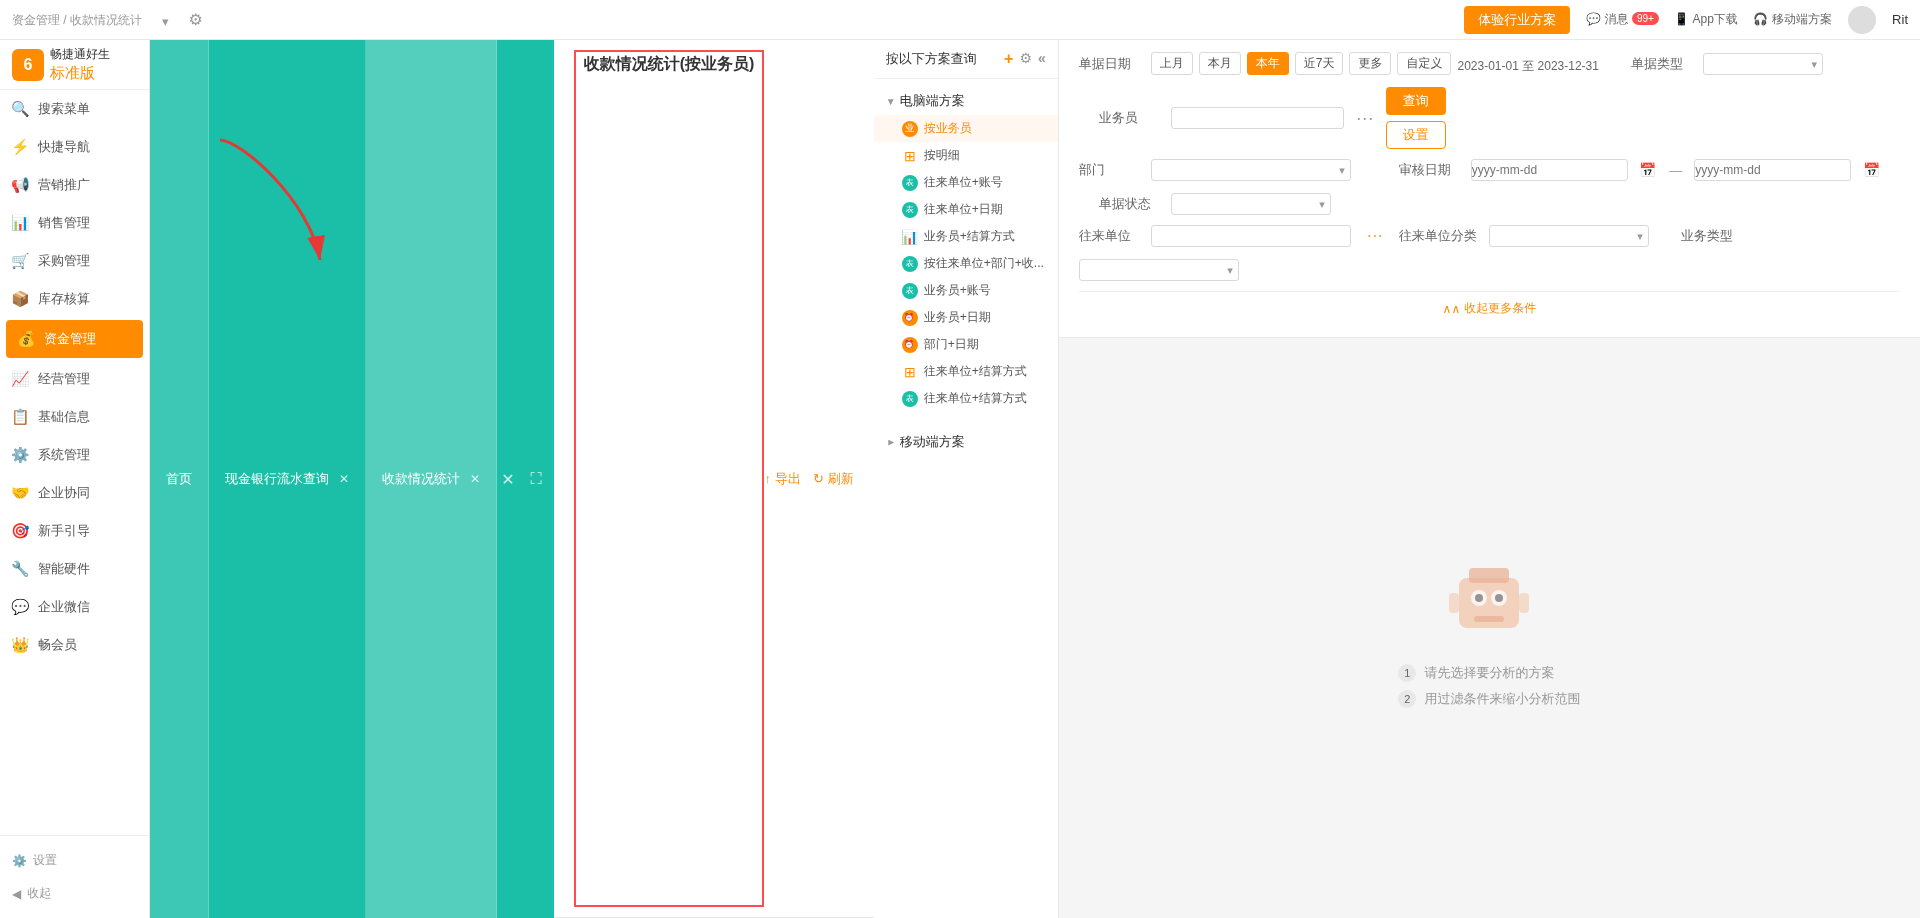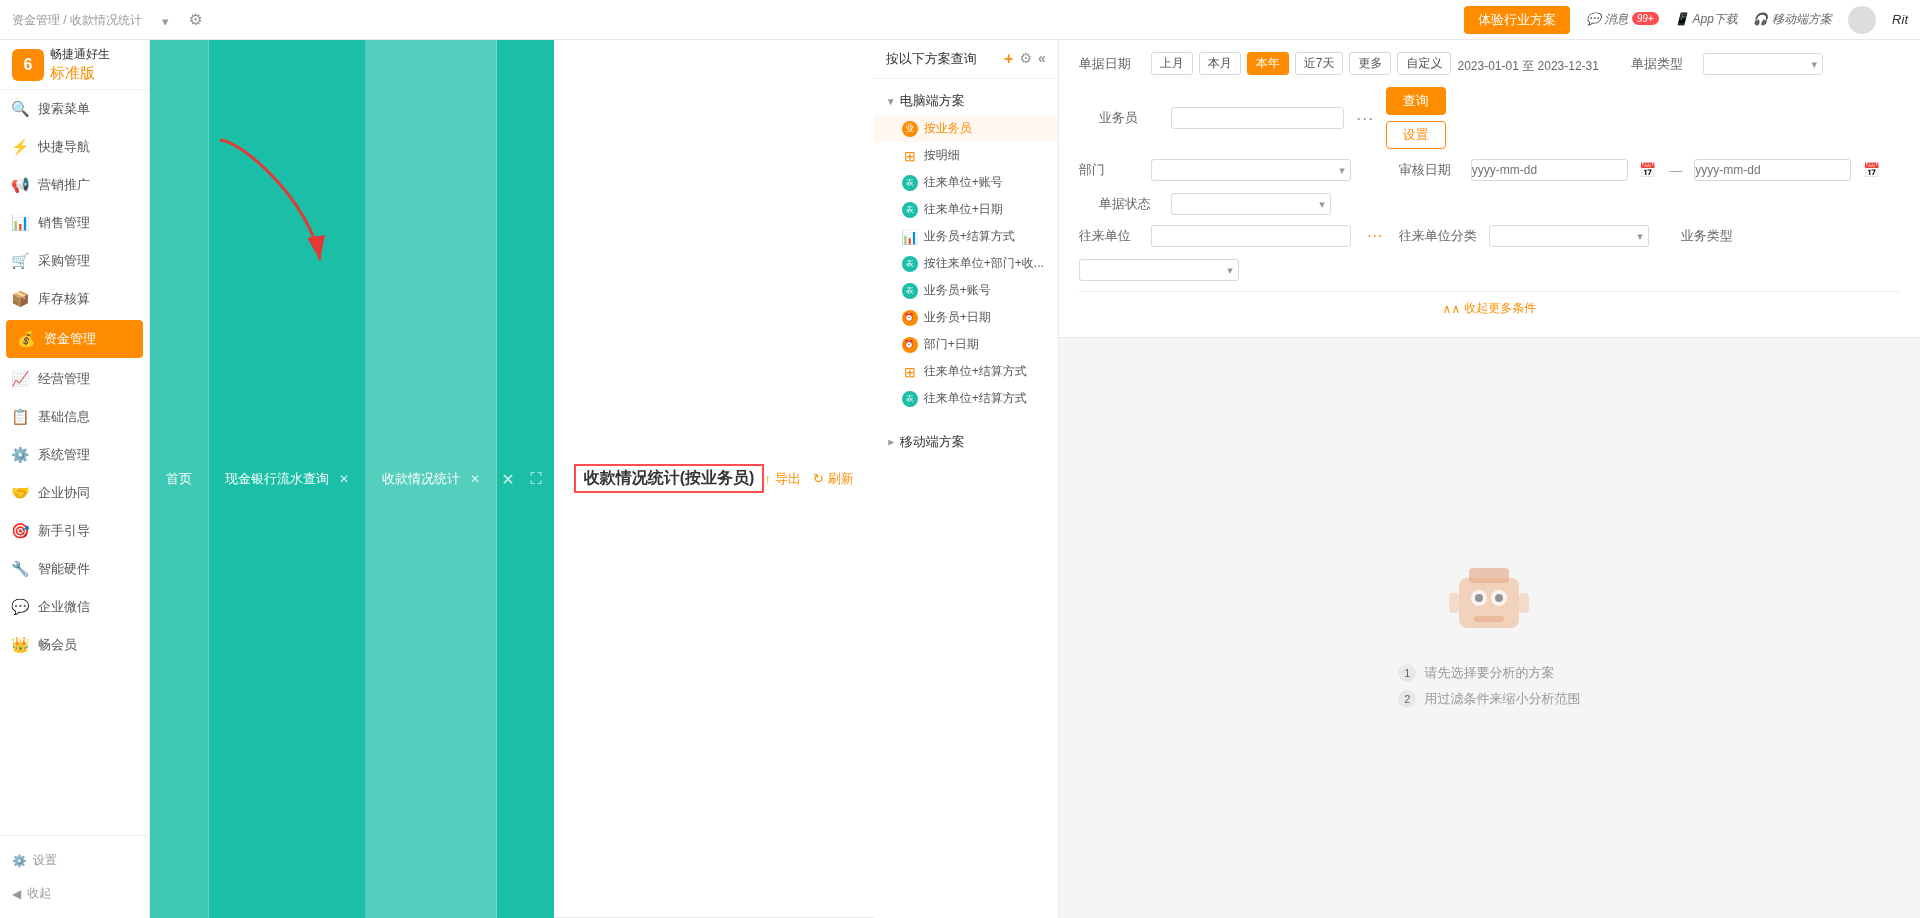--- a/index.html
+++ b/index.html
@@ -34,21 +34,20 @@
       padding: 5px 14px;
       font-size: 13px;
       cursor: pointer;
     }
     .header-icon-group {
       display: flex;
       align-items: center;
       gap: 16px;
       color: #666;
       font-size: 12px;
-      font-style: italic;
     }
     .badge {
       background: #ff4d4f;
       color: #fff;
       border-radius: 10px;
       padding: 1px 5px;
       font-size: 10px;
       position: relative;
       top: -1px;
     }
@@ -176,21 +175,20 @@
       font-size: 16px;
       cursor: pointer;
       padding: 0 4px;
     }
 
     
     .page-header {
       background: #fff;
       padding: 10px 20px;
       display: flex;
-      align-items: center;
       justify-content: space-between;
       border-bottom: 1px solid #e8e8e8;
       min-height: 44px;
     }
     .page-title {
       font-size: 16px;
       font-weight: bold;
       color: #333;
       border: 2px solid #ff4d4f;
       padding: 2px 8px;

